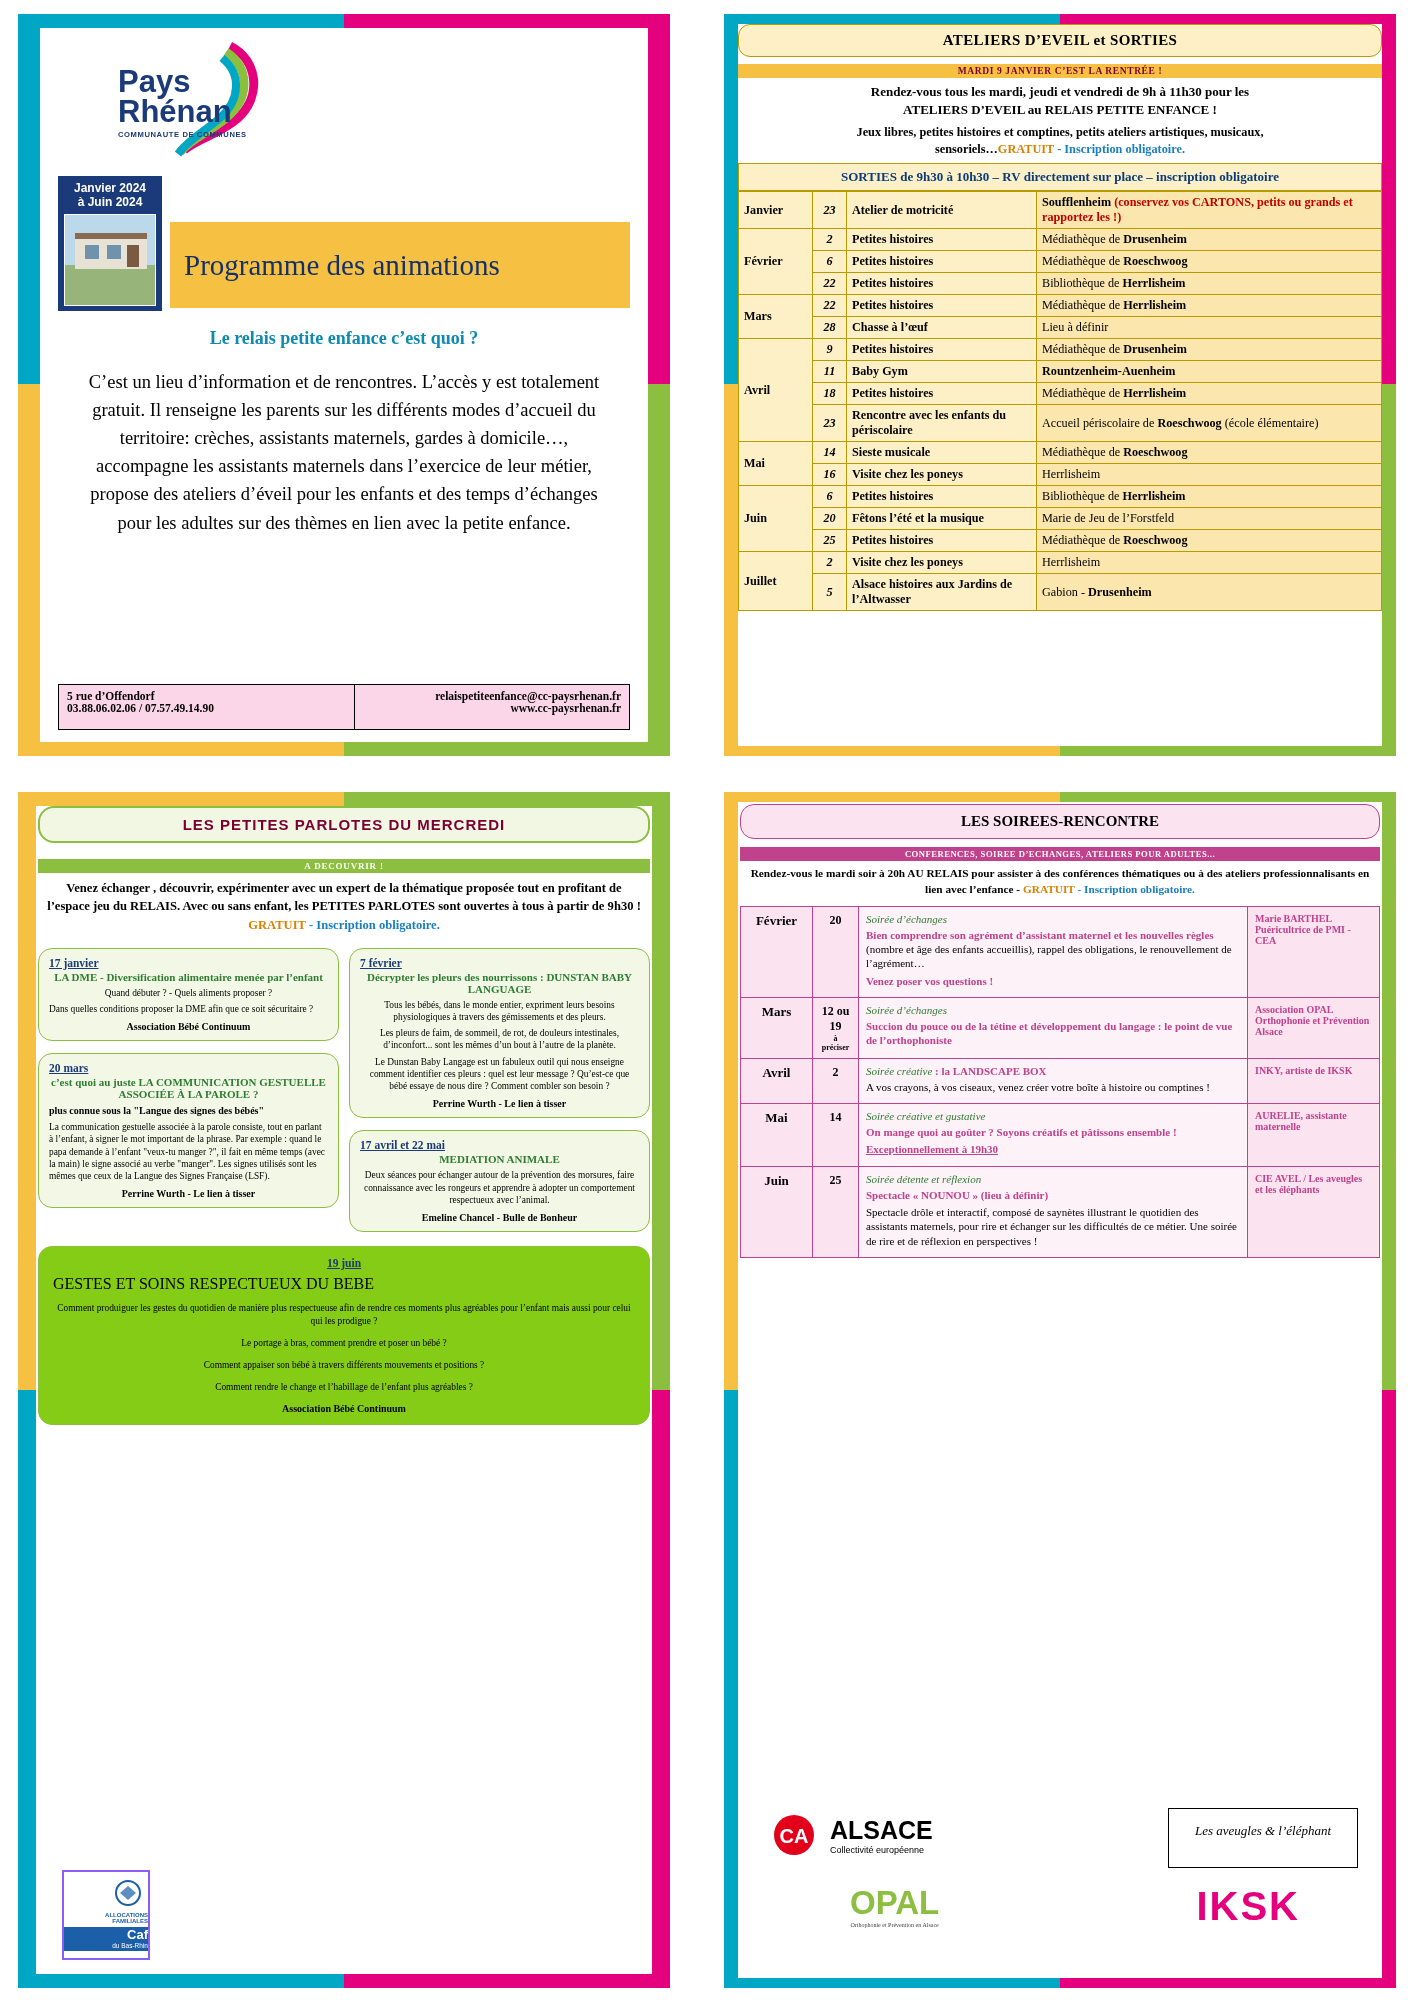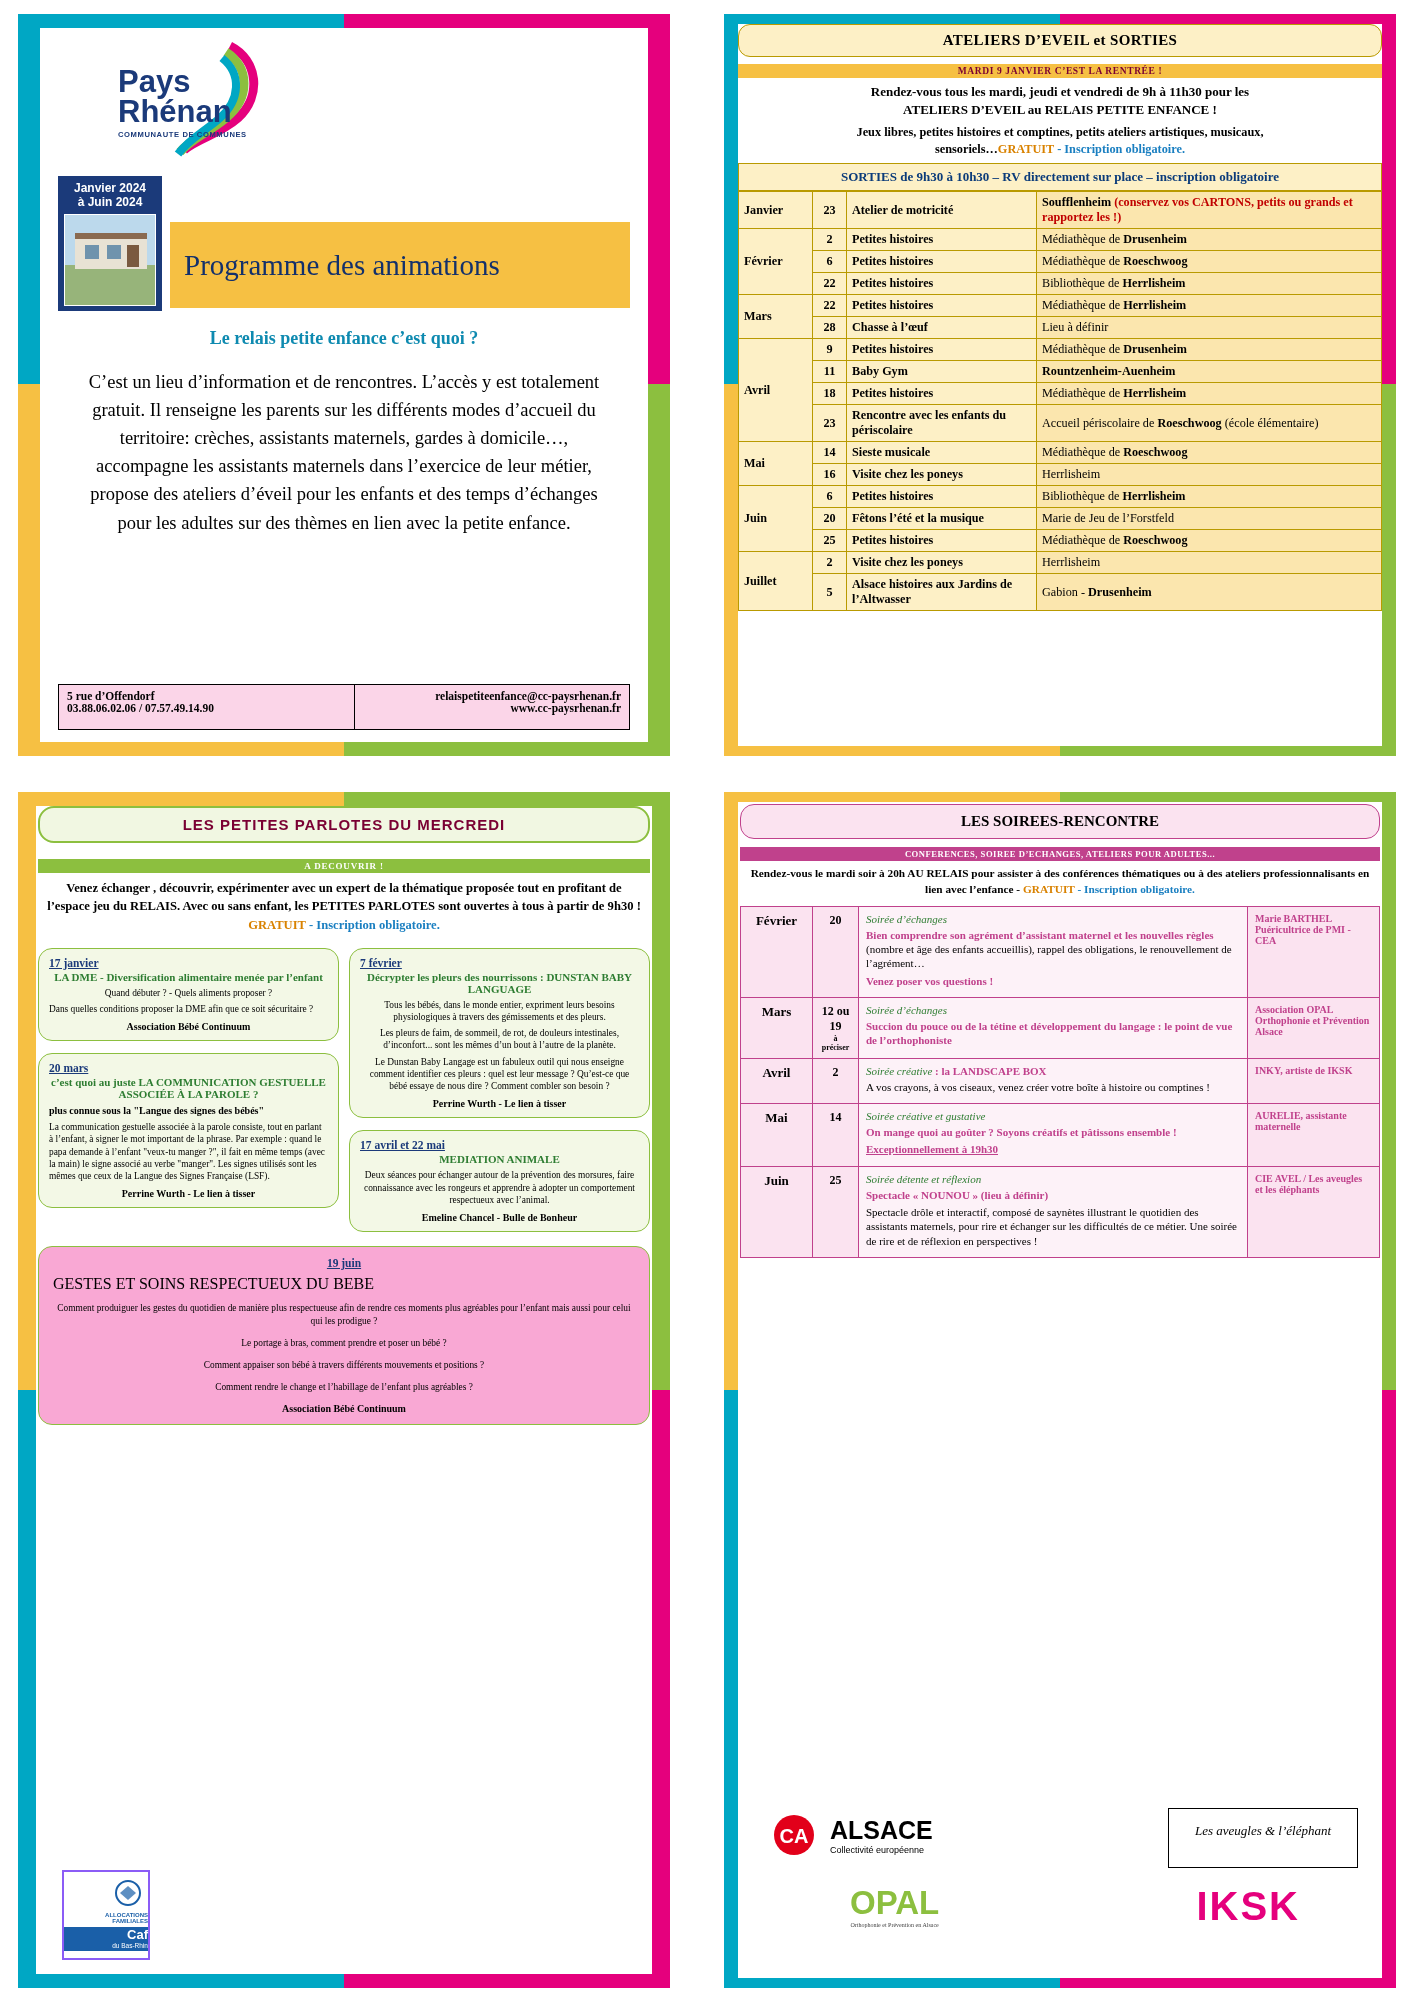--- a/index.html
+++ b/index.html
@@ -47,21 +47,21 @@
              letter-spacing:.6px; padding:2px 0; margin-top:7px; }
   .intro { text-align:center; font-size:13px; font-weight:bold; line-height:1.35; padding:5px 4px 0; }
   .intro2 { text-align:center; font-size:12.3px; font-weight:bold; line-height:1.35; padding:6px 8px 6px; }
   .gratuit { color:#d98200; }
   .insc { color:#1a7fc1; }
   .sorties-band { background:#fdf0c6; border:1px solid #b99a00; text-align:center; font-weight:bold;
                   font-size:13px; padding:5px 0; color:#0b3b7a; }
   table.sorties { width:100%; border-collapse:collapse; font-size:12.2px; }
   table.sorties td { border:1px solid #b99a00; padding:3px 5px; vertical-align:middle; }
   .c-month { background:#fdf0c6; font-weight:bold; width:74px; }
-  .c-day { background:#fdf0c6; font-weight:bold; text-align:center; width:34px; }
+  .c-day { background:#fdf0c6; font-weight:bold; text-align:center; width:34px;font-style:italic; }
   .c-act { background:#fdf0c6; font-weight:bold; width:190px; }
   .c-loc { background:#fbe6ae; }
   .red { color:#c00000; font-weight:bold; }
   .bld { font-weight:bold; }
 
   
   #p3 { left:18px; top:792px; width:652px; height:1196px; }
   .p3-inner { position:absolute; left:20px; top:14px; right:20px; bottom:14px; background:#fff; }
   .p3-head { border:2px solid #8cbf3f; border-radius:16px; background:#f1f7e2; text-align:center;
              color:#7a0033; font-weight:bold; font-size:15px; padding:8px 0; font-family:"Liberation Sans", sans-serif;
@@ -70,21 +70,21 @@
                letter-spacing:.8px; padding:2px 0; margin-top:16px; }
   .p3-intro { text-align:center; font-size:12.6px; font-weight:bold; line-height:1.45; padding:6px 6px 0; }
   .cards { display:flex; gap:10px; margin-top:14px; }
   .col { flex:1; display:flex; flex-direction:column; gap:12px; }
   .card { border:1px solid #8cbf3f; border-radius:14px; background:#f3f8e6; padding:8px 10px; }
   .card h4 { margin:0 0 2px 0; font-size:11.5px; color:#1b3a7a; text-decoration:underline; }
   .card .sub { font-size:11px; font-weight:bold; color:#2e7d32; text-align:center; margin-bottom:4px; }
   .card p { margin:4px 0; font-size:9.4px; line-height:1.3; text-align:center; }
   .card p.left { text-align:left; }
   .card .auth { font-size:10px; font-weight:bold; text-align:center; margin-top:6px; }
-  .bigcard { border:1px solid #8cbf3f; border-radius:14px; background:#f9a8d4; padding:10px 14px; margin-top:14px; }
+  .bigcard { border:1px solid #8cbf3f; border-radius:14px; background:#84cc16; padding:10px 14px; margin-top:14px; }
   .caf { position:absolute; left:24px; bottom:14px; width:88px; height:90px; border:2px solid #8b5cf6;
          background:#fff; text-align:right; font-family:"Liberation Sans", sans-serif; }
 
   
   #p4 { left:724px; top:792px; width:672px; height:1196px; }
   .p4-inner { position:absolute; left:16px; top:12px; right:16px; bottom:12px; background:#fff; }
   .p4-head { border:1px solid #c0418c; border-radius:14px; background:#fbe3f0; text-align:center;
              font-weight:bold; font-size:15px; padding:8px 0; }
   .conf-band { background:#c0418c; color:#fff; font-weight:bold; font-size:8.6px; text-align:center;
                letter-spacing:.5px; padding:2px 0; margin-top:8px; }

